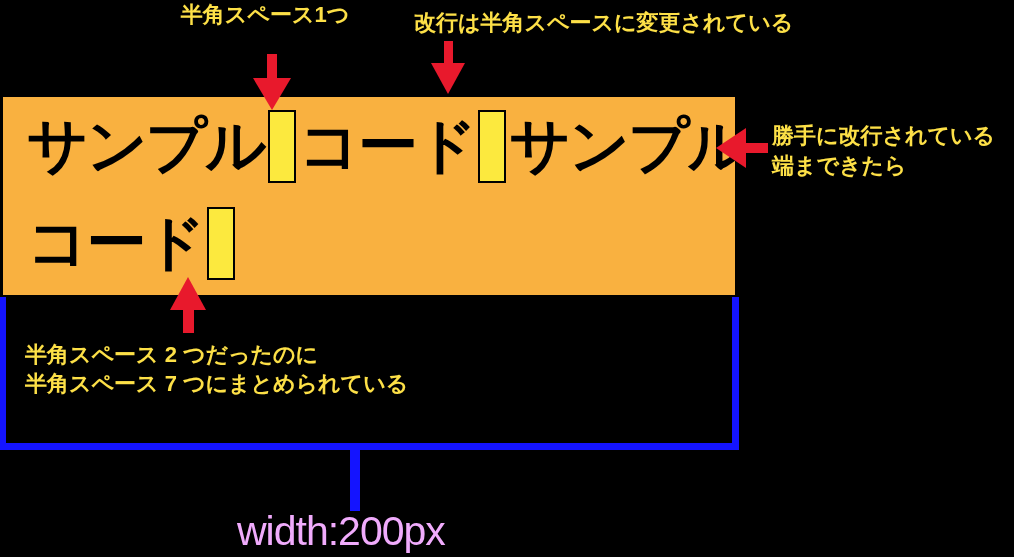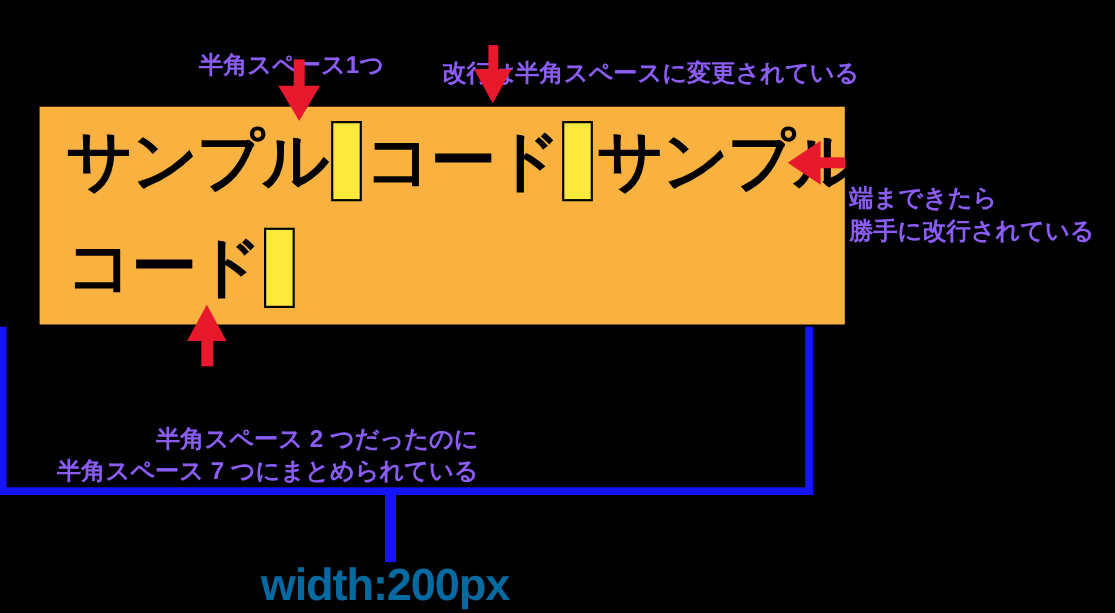--- a/index.html
+++ b/index.html
@@ -3,21 +3,21 @@
 <meta charset="utf-8">
 <style>
   html, body { margin: 0; padding: 0; }
   body {
     width: 1014px; height: 557px;
     background: #000000;
     position: relative;
     overflow: hidden;
     font-family: "Liberation Sans", sans-serif;
   }
-  .abs { position: absolute; margin-left: 33px; }
+  .abs { position: absolute; }
 
   
   #sample-box {
     left: 3px; top: 97px;
     width: 732px; height: 198px;
     background: #F9B140;
   }
   .text-row {
     position: absolute;
     left: 24px;
@@ -37,31 +37,30 @@
     display: inline-block;
     width: 24px; height: 69px;
     background: #FCE93E;
     border: 2px solid #000000;
     margin: 0 3px;
   }
 
   
   .ann {
     position: absolute;
-    color: #8b5cf6;
+    color: #fde047;
     font-weight: bold;
     font-size: 22px;
     line-height: 28px;
     white-space: nowrap;
-    margin-top: 44px;
   }
   #ann-top-left  { left: 150px; top: 1px;  width: 230px; text-align: center; }
-  #ann-top-right { left: 402px; top: 9px; }
+  #ann-top-right { left: 414px; top: 9px; }
   #ann-right     { left: 772px; top: 121px; line-height: 30px; }
-  #ann-bottom    { left: 15px;  top: 340px; width: 420px; text-align: right; line-height: 29px; }
+  #ann-bottom    { left: 25px;  top: 340px; width: 420px; text-align: left; line-height: 29px; }
 
   
   .arrow-part { position: absolute; background: #E8192C; }
   .tri { position: absolute; width: 0; height: 0; }
 
   #arrow1-stem { left: 267px; top: 54px; width: 10px; height: 25px; }
   #arrow1-head { left: 253px; top: 78px;
     border-left: 19px solid transparent; border-right: 19px solid transparent;
     border-top: 32px solid #E8192C; }
 
@@ -82,23 +81,23 @@
 
   
   .bracket { position: absolute; background: #1414FF; }
   #bracket-left   { left: 0px;   top: 297px; width: 6px;   height: 153px; }
   #bracket-right  { left: 732px; top: 297px; width: 7px;   height: 153px; }
   #bracket-bottom { left: 0px;   top: 443px; width: 739px; height: 7px; }
   #bracket-stem   { left: 350px; top: 450px; width: 10px;  height: 61px; }
   #width-label {
     position: absolute;
     left: 237px; top: 508px;
-    color: #0369a1;
+    color: #f0abfc;
     font-size: 41px;
-    font-weight: bold;
+    font-weight: normal;
     letter-spacing: -1px;
     white-space: nowrap;
   }
 </style>
 </head>
 <body>
 
 <div class="abs" id="sample-box">
   <div class="text-row" id="row1">
     <span>サンプル</span>
@@ -115,22 +114,22 @@
 
 <div class="ann" id="ann-top-left">
   <div>半角スペース1つ</div>
 </div>
 
 <div class="ann" id="ann-top-right">
   <div>改行は半角スペースに変更されている</div>
 </div>
 
 <div class="ann" id="ann-right">
+  <div>勝手に改行されている</div>
   <div>端まできたら</div>
-  <div>勝手に改行されている</div>
 </div>
 
 <div class="ann" id="ann-bottom">
   <div>半角スペース 2 つだったのに</div>
   <div>半角スペース 7 つにまとめられている</div>
 </div>
 
 <div class="arrow-part" id="arrow1-stem"></div>
 <div class="tri" id="arrow1-head"></div>
 

